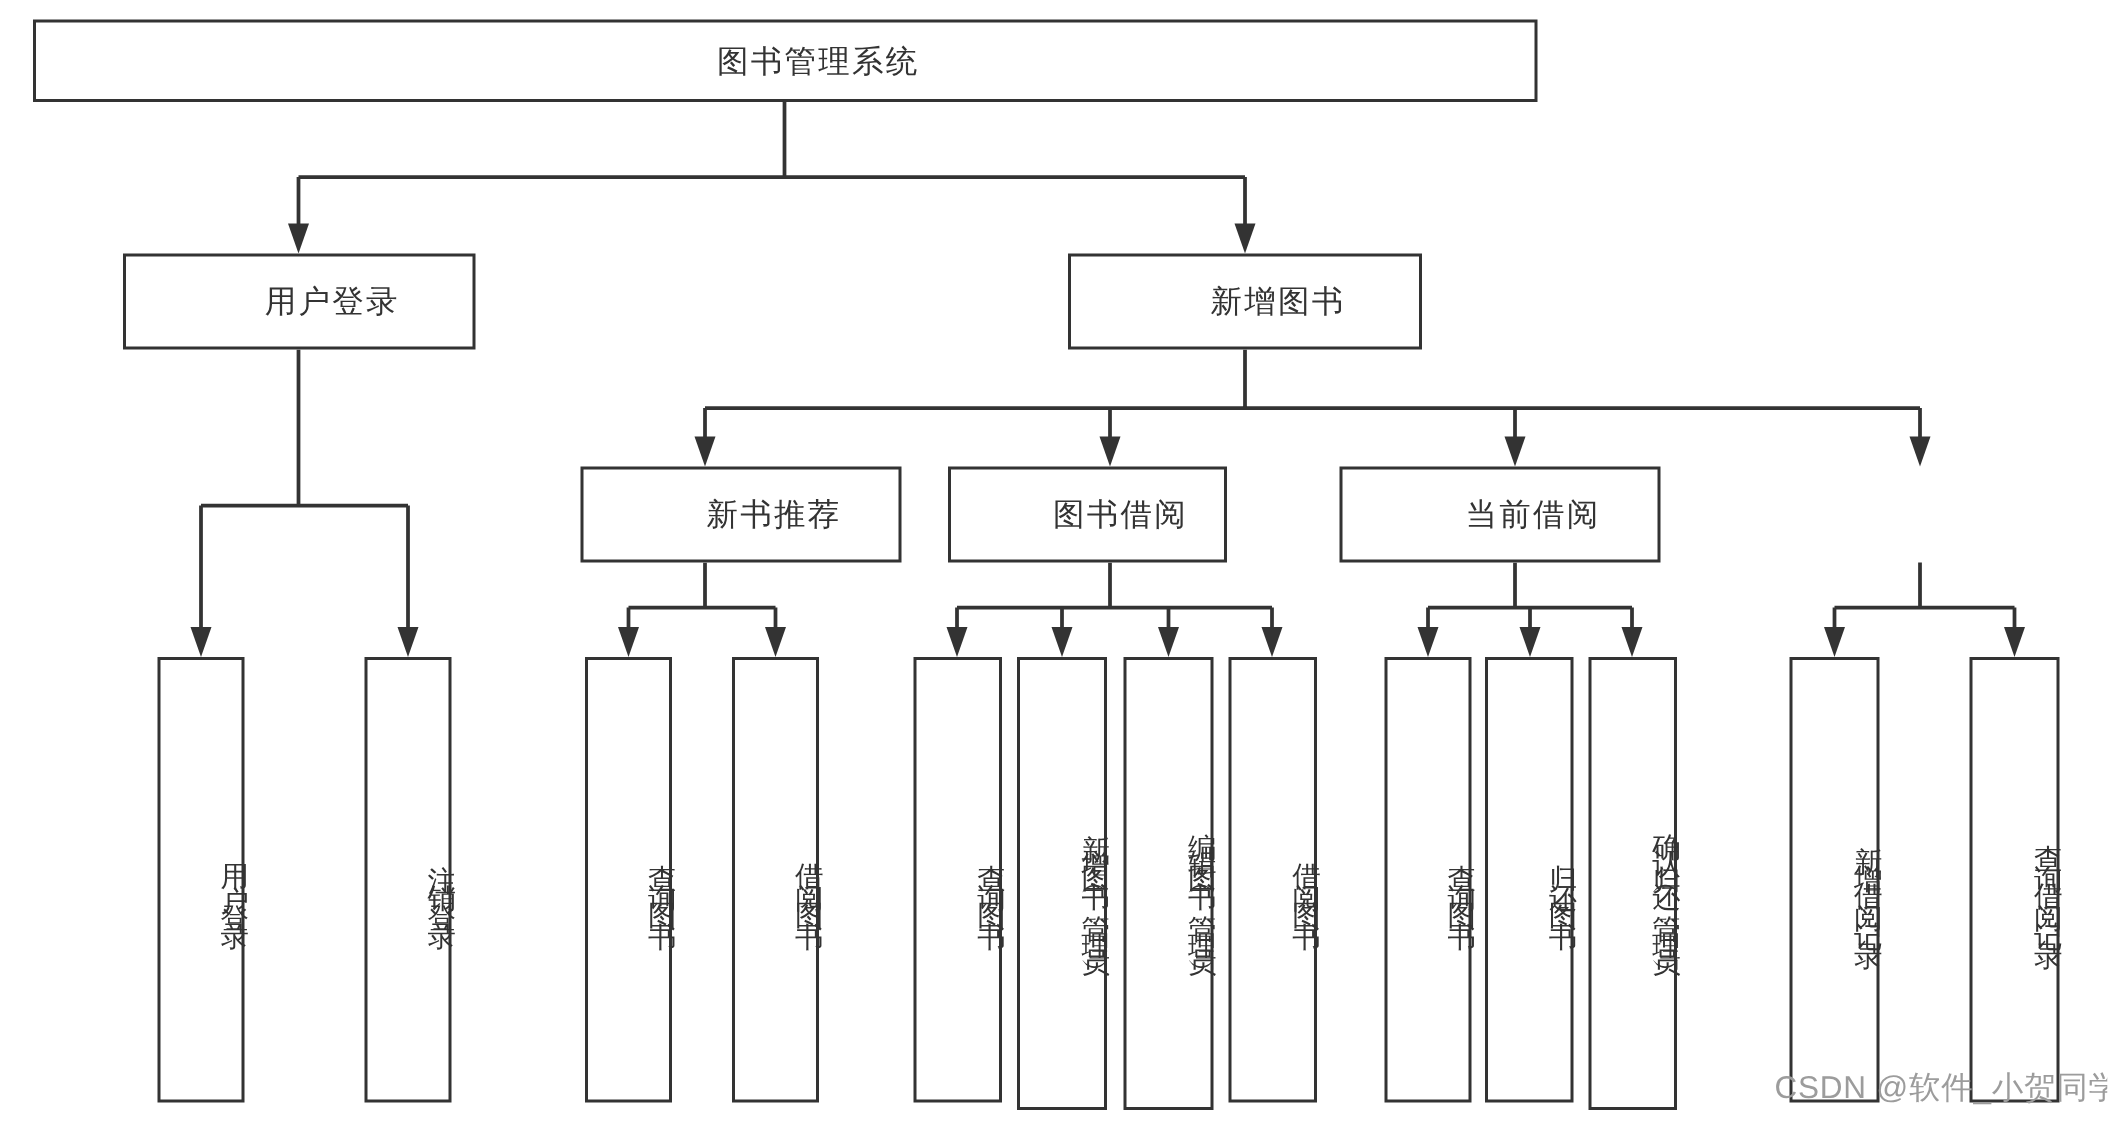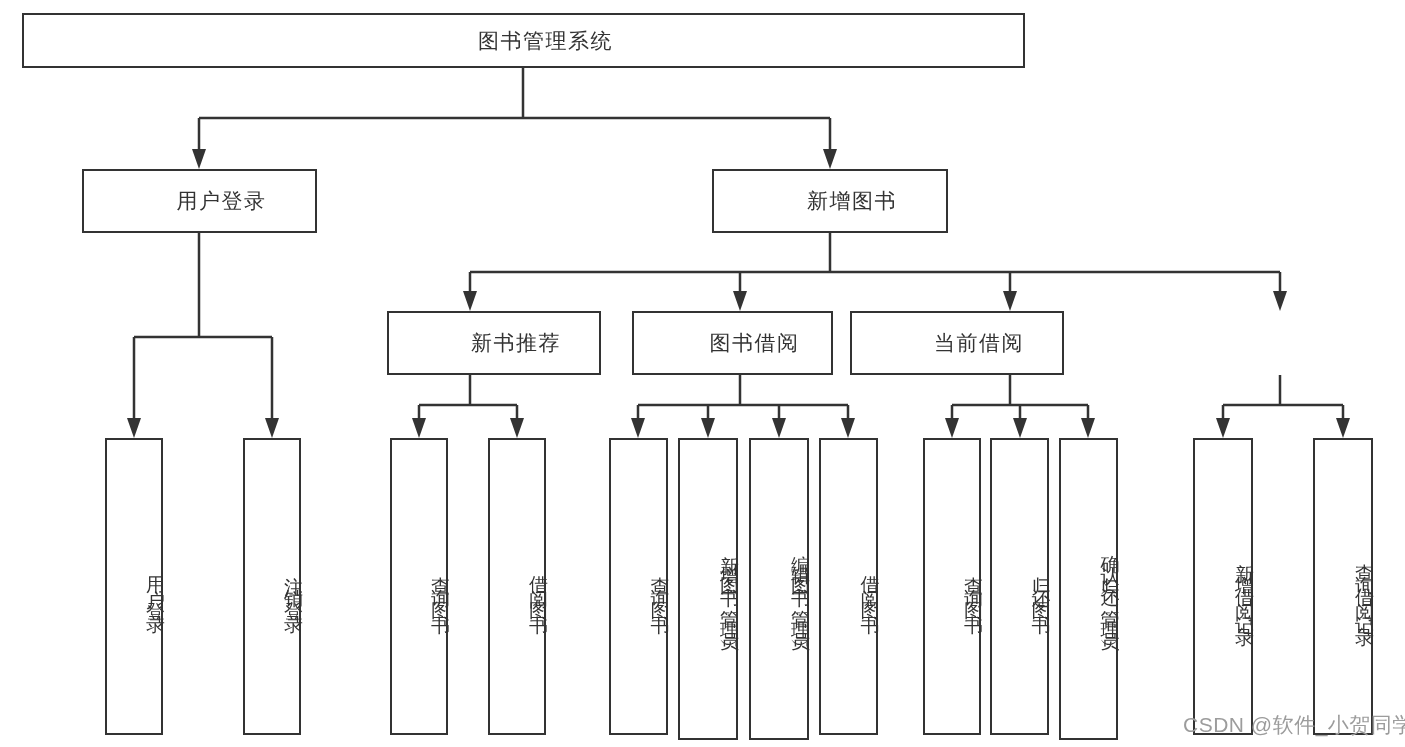--- a/index.html
+++ b/index.html
@@ -83,22 +83,22 @@
       <path d="M 1280 375 L 1280 405 M 1223 405 L 1343 405 M 1223 405 L 1223 422 M 1343 405 L 1343 422"></path>
       <polygon points="1216,418 1230,418 1223,438"></polygon>
       <polygon points="1336,418 1350,418 1343,438"></polygon>
     </svg>
 
   <div id="watermark">CSDN @软件_小贺同学</div>
 <div class="node h" style="left: 22px; top: 13px; width: 1003px; height: 55px;">图书管理系统</div>
     <div class="node h" style="left: 82px; top: 169px; width: 235px; height: 64px;">用户登录</div>
     <div class="node h" style="left: 712px; top: 169px; width: 236px; height: 64px;">新增图书</div>
     <div class="node h" style="left: 363px; top: 311px; width: 214px; height: 64px; margin-left: 24px;">新书推荐</div>
-    <div class="node h" style="left: 632px; top: 311px; width: 201px; height: 64px;">图书借阅</div>
-    <div class="node h" style="left: 850px; top: 311px; width: 214px; height: 64px;">当前借阅</div>
+    <div class="node h" style="left: 632px; top: 311px; width: 186px; height: 64px;">图书借阅</div>
+    <div class="node h" style="left: 893px; top: 311px; width: 214px; height: 64px;">当前借阅</div>
     <div class="node v" style="left: 105px; top: 438px; width: 58px; height: 297px;">用户登录</div>
     <div class="node v" style="left: 243px; top: 438px; width: 58px; height: 297px;">注销登录</div>
     <div class="node v" style="left: 390px; top: 438px; width: 58px; height: 297px;">查询图书</div>
     <div class="node v" style="left: 488px; top: 438px; width: 58px; height: 297px;">借阅图书</div>
     <div class="node v" style="left: 609px; top: 438px; width: 59px; height: 297px;">查询图书</div>
     <div class="node v long" style="left: 678px; top: 438px; width: 60px; height: 302px;">新增图书（管理员）</div>
     <div class="node v long" style="left: 749px; top: 438px; width: 60px; height: 302px;">编辑图书（管理员）</div>
     <div class="node v" style="left: 819px; top: 438px; width: 59px; height: 297px;">借阅图书</div>
     <div class="node v" style="left: 923px; top: 438px; width: 58px; height: 297px;">查询图书</div>
     <div class="node v" style="left: 990px; top: 438px; width: 59px; height: 297px;">归还图书</div>

